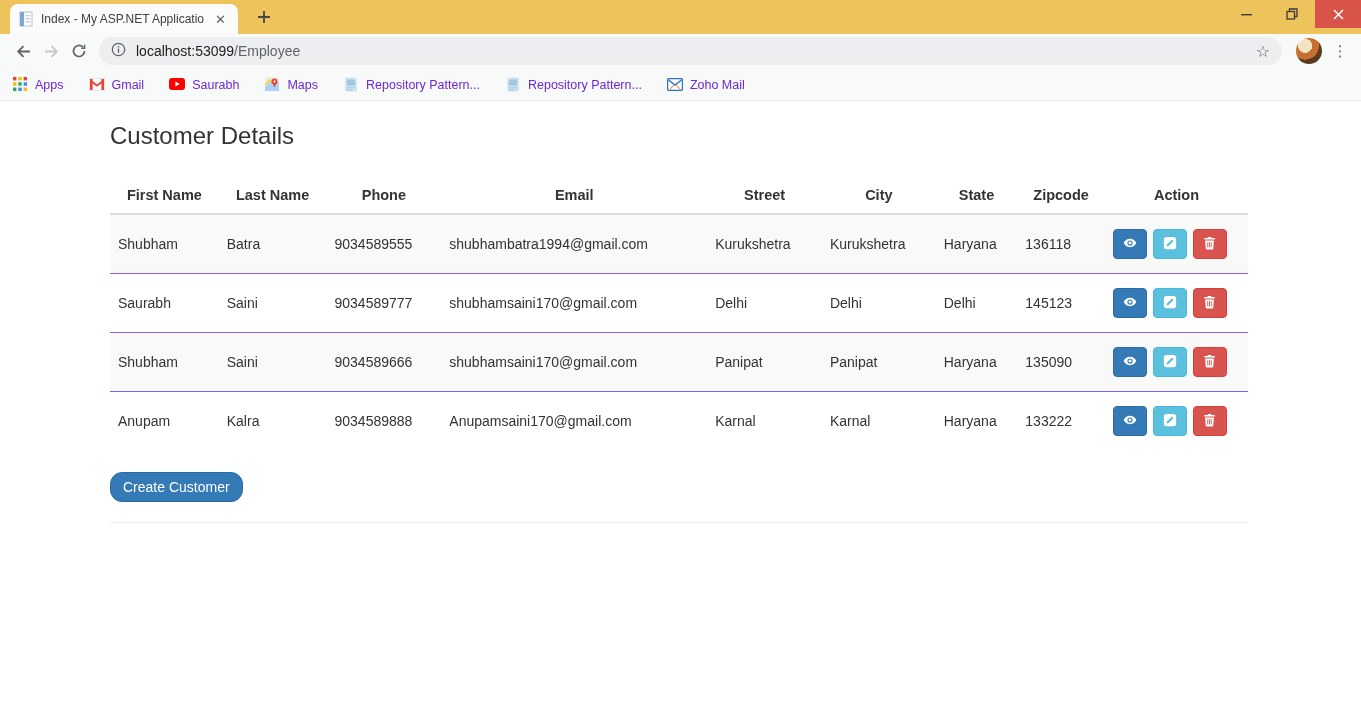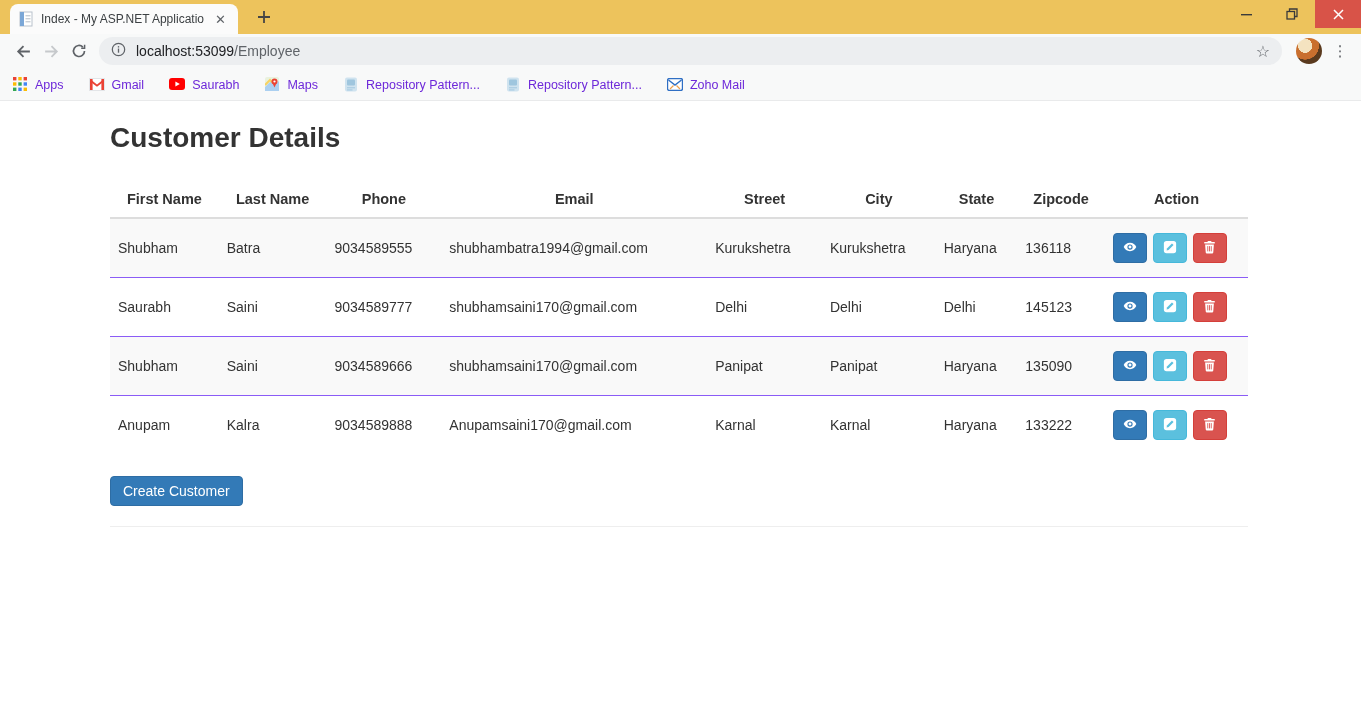--- a/index.html
+++ b/index.html
@@ -32,36 +32,36 @@
   .menu-dots { width:24px; height:24px; display:flex; align-items:center; justify-content:center;
                color:#5F6368; font-size:15px; letter-spacing:0; }
 
   .bookmarks { height:33px; background:#F8F9F9; display:flex; align-items:center; padding:0 12px;
                border-bottom:1px solid #E9EAEB; }
   .bookmark { display:flex; align-items:flex-end; gap:7px; margin-right:25px; font-size:12.5px; color:#6d28d9; }
   .bm-icon { width:16px; height:16px; display:flex; align-items:center; justify-content:center; }
 
   
   .page { padding:21px 113px 0 110px; background:#fff; }
-  h2.page-title { font-size:28px; font-weight:700; color:#333; margin-bottom:27px; }
+  h2.page-title { font-size:24px; font-weight:400; color:#333; margin-bottom:27px; }
   table { width:100%; border-collapse:collapse; table-layout:fixed; }
   col.c-first{width:108px} col.c-last{width:107px} col.c-phone{width:114px} col.c-email{width:264px}
   col.c-street{width:114px} col.c-city{width:113px} col.c-state{width:81px} col.c-zip{width:87px}
   col.c-action{width:142px}
   th { text-align:center; font-size:14.5px; font-weight:bold; color:#333; padding:10px 8px;
        border-bottom:2px solid #ddd; }
   td { font-size:14px; color:#333; padding:14px 8px; border-top:1px solid #8b5cf6; vertical-align:middle; }
   tbody tr:nth-child(odd) { background:#f9f9f9; }
   .btn-action { width:34px; height:30px; border-radius:4px; margin-right:2px; cursor:pointer;
                 display:inline-flex; align-items:center; justify-content:center; border:1px solid transparent; }
   .btn-view   { background:#337ab7; border-color:#2e6da4; }
   .btn-edit   { background:#5bc0de; border-color:#46b8da; }
   .btn-delete { background:#d9534f; border-color:#d43f3a; }
   .btn-create { display:inline-block; margin-top:22px; background:#337ab7; border:1px solid #2e6da4;
-                color:#fff; font-size:14px; padding:6px 12px; border-radius:4px; cursor:pointer;
+                color:#fff; font-size:14px; padding:6px 12px; border-radius:12px; cursor:pointer;
                 font-family:"Liberation Sans", sans-serif; }
   hr.bottom-rule { border:0; border-top:1px solid #eee; margin-top:20px; }
 </style>
 </head>
 <body>
 
 <div class="titlebar">
   <div class="tab">
     <span class="favicon">
       <svg width="16" height="16" viewBox="0 0 16 16">

